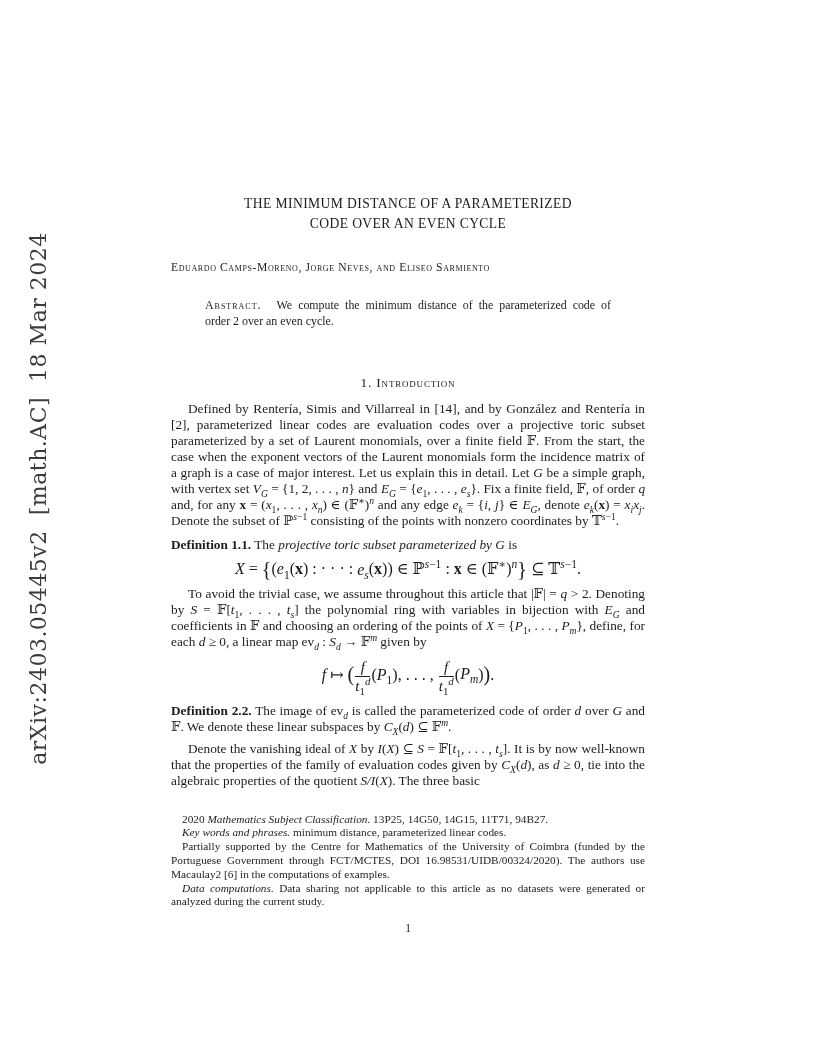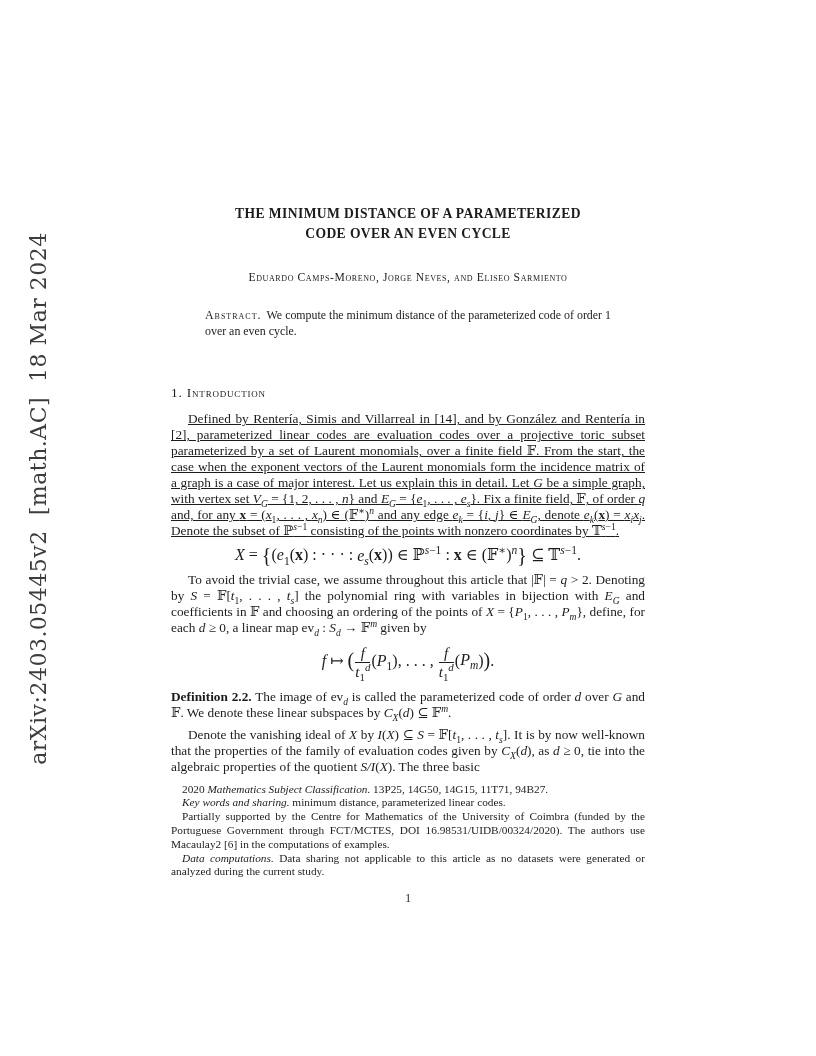--- a/index.html
+++ b/index.html
@@ -34,61 +34,60 @@
     white-space: nowrap;
     font-family: "DejaVu Serif", "Liberation Serif", "DejaVu Sans", serif;
   }
   .content {
     position: absolute;
     left: 171px;
     top: 192px;
     width: 474px;
   }
   .title {
-    margin: 12px 0 28px 0;
+    margin: 2px 0 28px 0;
     text-align: center;
     font-size: 13.6px;
-    font-weight: bold;
+    font-weight: normal;
     letter-spacing: 0.4px;
     line-height: 1.45;
   }
   .tline { display: block; }
   .authors {
-    text-align: center;
     font-size: 11.6px;
     font-variant: small-caps;
     letter-spacing: 0.6px;
     margin: 0 0 24px 0;
   }
   .abstract {
     margin: 0 34px 46px 34px;
     font-size: 11.9px;
     line-height: 1.3;
     text-align: justify;
   }
   .abstract-label {
     font-variant: small-caps;
     letter-spacing: 1px;
-    margin-right: 5px;
+    margin-right: 15px;
   }
   .section-heading {
     margin: 0 0 8px 0;
-    text-align: left;
+    text-align: center;
     font-size: 13.4px;
     font-weight: normal;
     font-variant: small-caps;
     letter-spacing: 0.8px;
   }
   .para {
     margin: 6px 0 0 0;
     font-size: 13.3px;
     line-height: 16px;
     text-align: justify;
   }
-  .para.first { margin-top: 10px; text-decoration: underline; }
+  .para.first { margin-top: 10px; }
   .indent { text-indent: 17px; }
   .defn { margin-top: 8px; }
   .equation {
     margin: 7px 0 7px 0;
     text-align: center;
     font-size: 16px;
     line-height: 18px;
   }
   .eq-frac { margin: 9px 0 9px 0; }
   .bigb, .bigp { font-size: 1.25em; vertical-align: -0.08em; }
@@ -101,21 +100,21 @@
     margin: 0 1px;
   }
   .fnum {
     display: block;
     border-bottom: 1px solid #1c1c1c;
     padding: 0 3px 1px 3px;
   }
   .fden { display: block; padding-top: 1px; }
   sup, sub { line-height: 0; font-size: 0.72em; }
   .footnotes {
-    margin-top: 8px;
+    margin-top: 24px;
     font-size: 11.3px;
     line-height: 13.8px;
     text-align: justify;
   }
   .footnotes p { margin: 0; text-indent: 11px; }
   .page-number {
     margin-top: 13px;
     text-align: center;
     font-size: 11.5px;
   }
@@ -130,42 +129,43 @@
   <div class="content">
 
     <h1 class="title">
       <span class="tline">THE MINIMUM DISTANCE OF A PARAMETERIZED</span>
       <span class="tline">CODE OVER AN EVEN CYCLE</span>
     </h1>
 
     <div class="authors">Eduardo Camps-Moreno, Jorge Neves, and Eliseo Sarmiento</div>
 
     <div class="abstract">
-      <span class="abstract-label">Abstract.</span><span>We compute the minimum distance of the parameterized code of order 1 over an even cycle.</span>
+      <span class="abstract-label">Abstract.</span><span>We compute the minimum distance of the parameterized code of order 2 over an even cycle.</span>
     </div>
 
     <h2 class="section-heading">1. Introduction</h2>
 
     <p class="para indent first">Defined by Rentería, Simis and Villarreal in [14], and by González and Rentería in [2], parameterized linear codes are evaluation codes over a projective toric subset parameterized by a set of Laurent monomials, over a finite field 𝔽. From the start, the case when the exponent vectors of the Laurent monomials form the incidence matrix of a graph is a case of major interest. Let us explain this in detail. Let <i>G</i> be a simple graph, with vertex set <i>V<sub>G</sub></i> = {1, 2, . . . , <i>n</i>} and <i>E<sub>G</sub></i> = {<i>e</i><sub>1</sub>, . . . , <i>e<sub>s</sub></i>}. Fix a finite field, 𝔽, of order <i>q</i> and, for any <b>x</b> = (<i>x</i><sub>1</sub>, . . . , <i>x<sub>n</sub></i>) ∈ (𝔽<sup>∗</sup>)<sup><i>n</i></sup> and any edge <i>e<sub>k</sub></i> = {<i>i</i>, <i>j</i>} ∈ <i>E<sub>G</sub></i>, denote <i>e<sub>k</sub></i>(<b>x</b>) = <i>x<sub>i</sub></i><i>x<sub>j</sub></i>. Denote the subset of ℙ<sup><i>s</i>−1</sup> consisting of the points with nonzero coordinates by 𝕋<sup><i>s</i>−1</sup>.</p>
 
+    <p class="para defn"><b>Definition 1.1.</b> The <i>projective toric subset parameterized by G</i> is</p>
 
     <div class="equation"><i>X</i> = <span class="bigb">{</span>(<i>e</i><sub>1</sub>(<b>x</b>) : · · · : <i>e<sub>s</sub></i>(<b>x</b>)) ∈ ℙ<sup><i>s</i>−1</sup> : <b>x</b> ∈ (𝔽<sup>∗</sup>)<sup><i>n</i></sup><span class="bigb">}</span> ⊆ 𝕋<sup><i>s</i>−1</sup>.</div>
 
     <p class="para indent">To avoid the trivial case, we assume throughout this article that |𝔽| = <i>q</i> &gt; 2. Denoting by <i>S</i> = 𝔽[<i>t</i><sub>1</sub>, . . . , <i>t<sub>s</sub></i>] the polynomial ring with variables in bijection with <i>E<sub>G</sub></i> and coefficients in 𝔽 and choosing an ordering of the points of <i>X</i> = {<i>P</i><sub>1</sub>, . . . , <i>P<sub>m</sub></i>}, define, for each <i>d</i> ≥ 0, a linear map ev<sub><i>d</i></sub> : <i>S<sub>d</sub></i> → 𝔽<sup><i>m</i></sup> given by</p>
 
     <div class="equation eq-frac"><i>f</i> ↦ <span class="bigp">(</span><span class="frac"><span class="fnum"><i>f</i></span><span class="fden"><i>t</i><sub>1</sub><sup><i>d</i></sup></span></span>(<i>P</i><sub>1</sub>), . . . , <span class="frac"><span class="fnum"><i>f</i></span><span class="fden"><i>t</i><sub>1</sub><sup><i>d</i></sup></span></span>(<i>P<sub>m</sub></i>)<span class="bigp">)</span>.</div>
 
     <p class="para defn"><b>Definition 2.2.</b> The image of ev<sub><i>d</i></sub> is called the parameterized code of order <i>d</i> over <i>G</i> and 𝔽. We denote these linear subspaces by <i>C<sub>X</sub></i>(<i>d</i>) ⊆ 𝔽<sup><i>m</i></sup>.</p>
 
 
     <p class="para indent">Denote the vanishing ideal of <i>X</i> by <i>I</i>(<i>X</i>) ⊆ <i>S</i> = 𝔽[<i>t</i><sub>1</sub>, . . . , <i>t<sub>s</sub></i>]. It is by now well-known that the properties of the family of evaluation codes given by <i>C<sub>X</sub></i>(<i>d</i>), as <i>d</i> ≥ 0, tie into the algebraic properties of the quotient <i>S/I</i>(<i>X</i>). The three basic</p>
 
     <div class="footnotes">
       <p>2020 <i>Mathematics Subject Classification.</i> 13P25, 14G50, 14G15, 11T71, 94B27.</p>
-      <p><i>Key words and sharing.</i> minimum distance, parameterized linear codes.</p>
+      <p><i>Key words and phrases.</i> minimum distance, parameterized linear codes.</p>
       <p>Partially supported by the Centre for Mathematics of the University of Coimbra (funded by the Portuguese Government through FCT/MCTES, DOI 16.98531/UIDB/00324/2020). The authors use Macaulay2 [6] in the computations of examples.</p>
       <p><i>Data computations.</i> Data sharing not applicable to this article as no datasets were generated or analyzed during the current study.</p>
     </div>
 
     <div class="page-number">1</div>
 
   </div>
 </div>
 
 </body></html>

